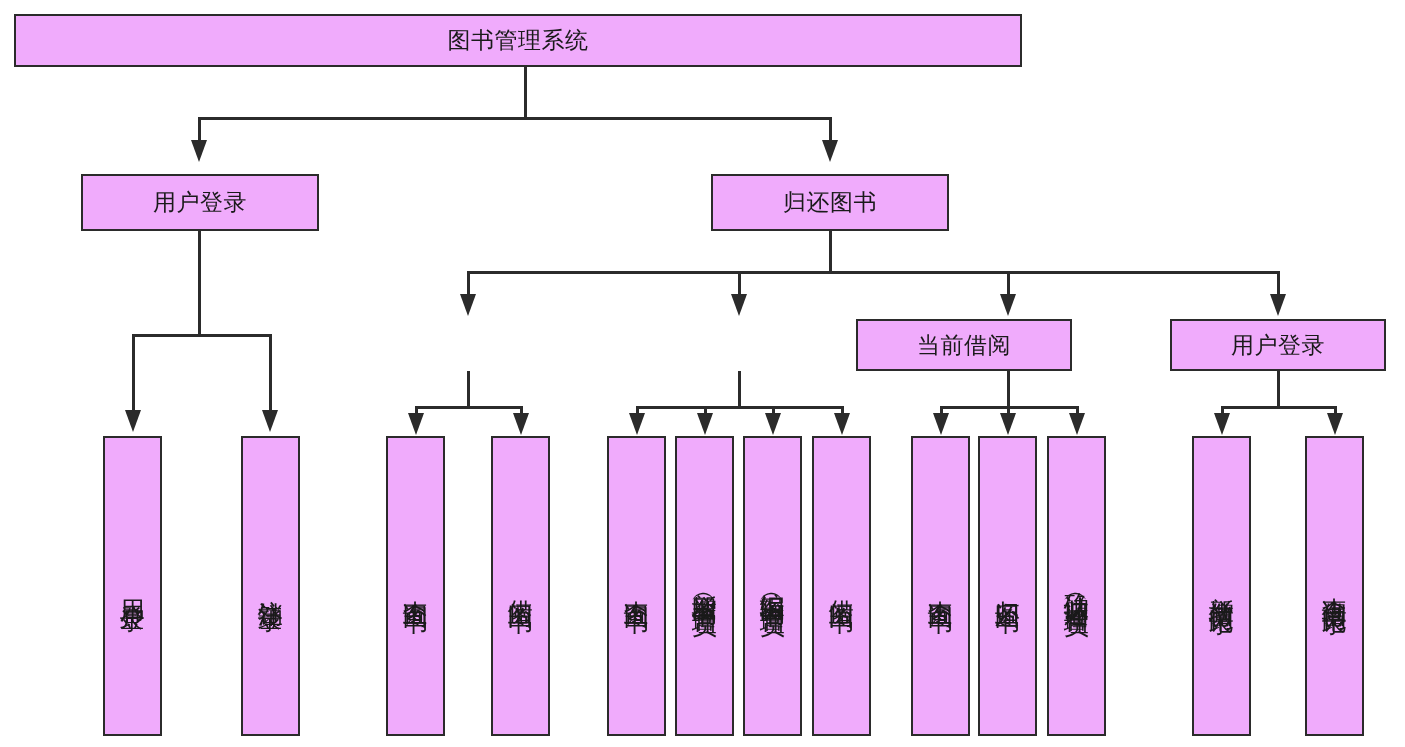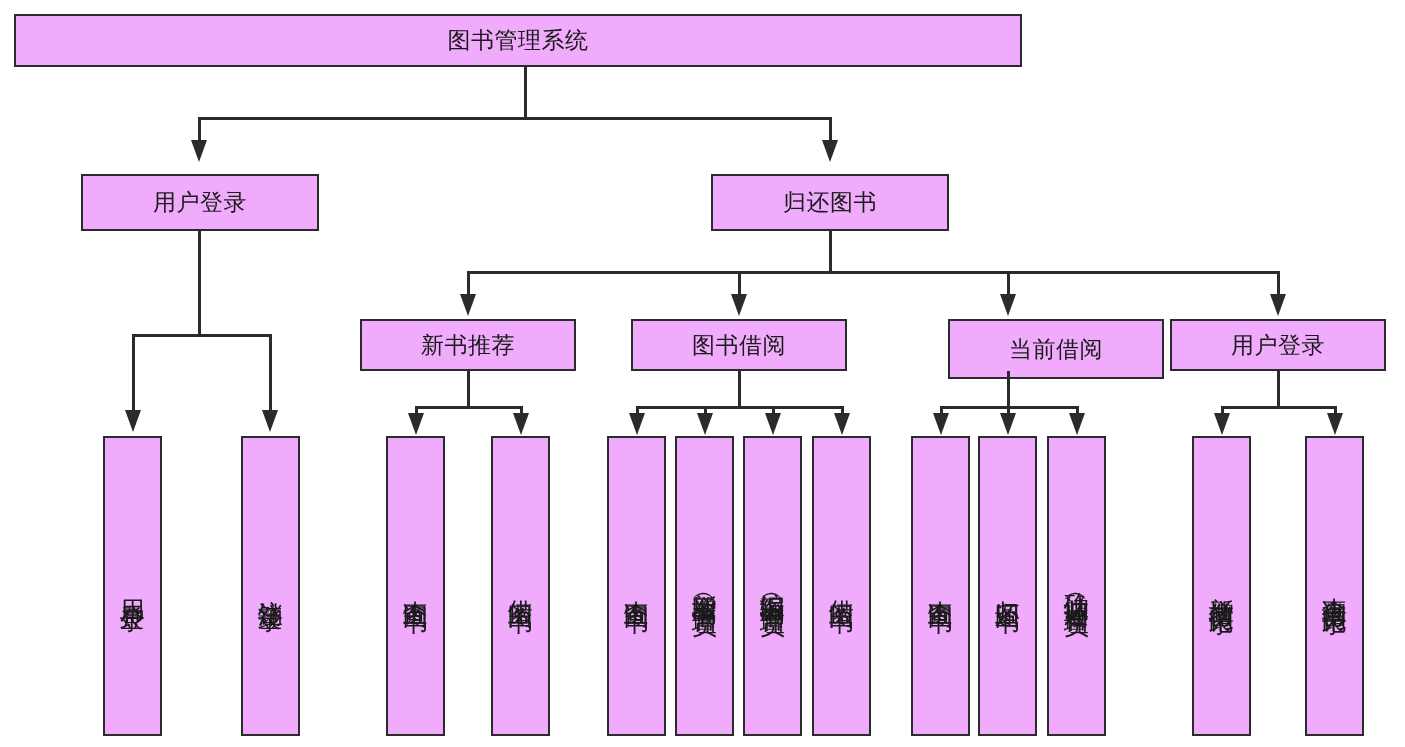--- a/index.html
+++ b/index.html
@@ -117,27 +117,21 @@
 
   <div class="vline" style="left:738px; top:271px; height:28px;"></div>
   <div class="arrow" style="left:731px; top:294px;"></div>
 
   <div class="vline" style="left:1007px; top:271px; height:28px;"></div>
   <div class="arrow" style="left:1000px; top:294px;"></div>
 
   <div class="vline" style="left:1277px; top:271px; height:28px;"></div>
   <div class="arrow" style="left:1270px; top:294px;"></div>
 
-  <div class="box h" style="left:360px; top:319px; width:216px; height:52px;">
-    <span>新书推荐</span>
-  </div>
-  <div class="box h" style="left:631px; top:319px; width:216px; height:52px;">
-    <span>图书借阅</span>
-  </div>
-  <div class="box h" style="left:948px; top:319px; width:216px; height:60px;">
+  <div class="box h" style="left:856px; top:319px; width:216px; height:52px;">
     <span>当前借阅</span>
   </div>
   <div class="box h" style="left:1170px; top:319px; width:216px; height:52px;">
     <span>用户登录</span>
   </div>
 
   <div class="vline" style="left:467px; top:371px; height:36px;"></div>
   <div class="hline" style="left:416px; top:406px; width:106px;"></div>
   <div class="vline" style="left:415px; top:406px; height:22px;"></div>
   <div class="arrow" style="left:408px; top:413px;"></div>

